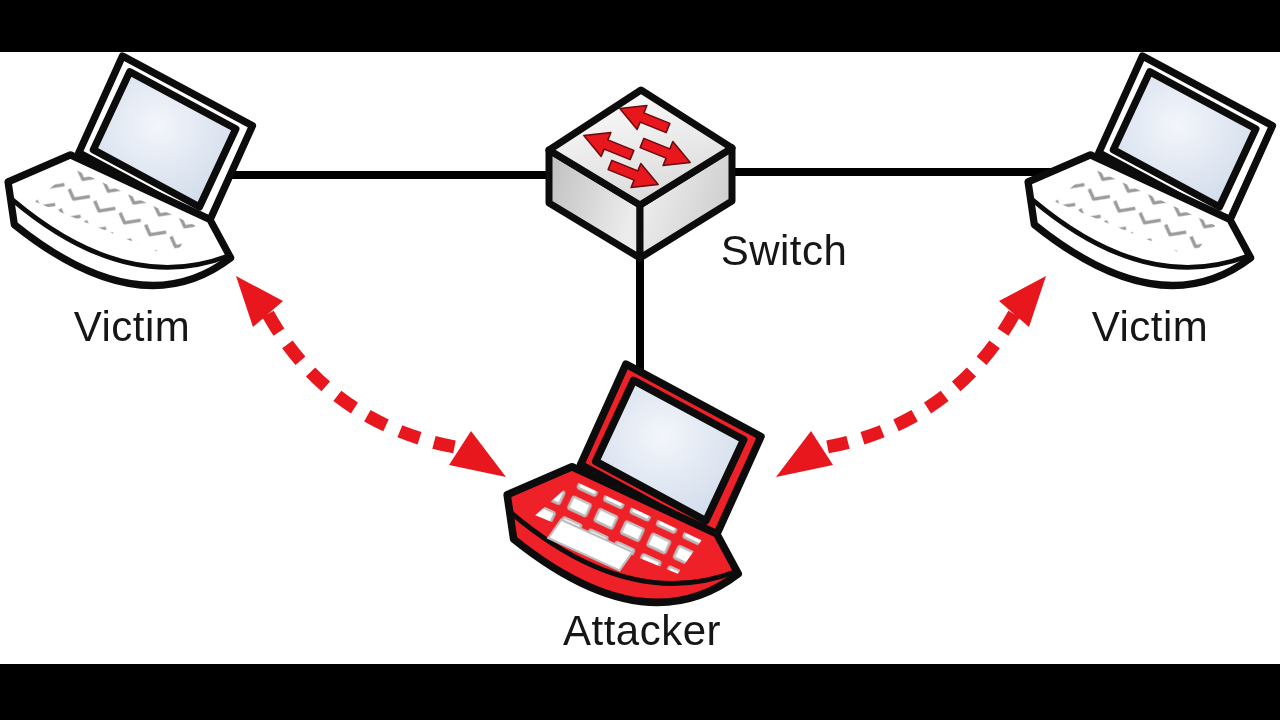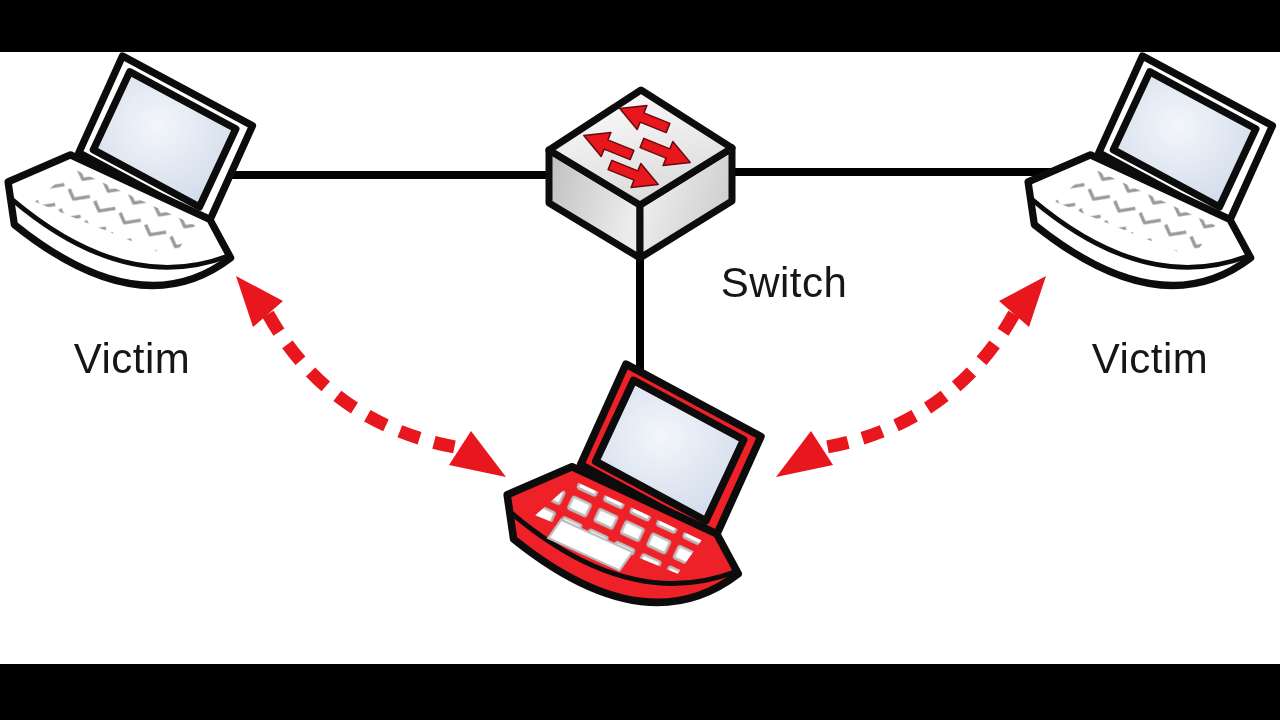--- a/index.html
+++ b/index.html
@@ -8,21 +8,20 @@
     overflow:hidden;font-family:"Liberation Sans",sans-serif;
   }
   .bar{position:absolute;left:0;width:1280px;background:#000;}
   .bar.top{top:0;height:52px;}
   .bar.bottom{top:664px;height:56px;}
   svg.diagram{position:absolute;left:0;top:0;}
   .lbl{
     position:absolute;transform:translateX(-50%);
     font-size:42px;line-height:1;color:#161616;letter-spacing:.5px;
     white-space:nowrap;
-    margin-top:32px;
   }
   .shaft{fill:none;stroke:#e8161d;stroke-width:13;stroke-dasharray:21 15;}
   .rhead{fill:#e8161d;}
   .link{stroke:#000;stroke-width:8;}
   .ol{stroke:#0c0c0c;stroke-width:7;stroke-linejoin:round;}
   .ol2{stroke:#0c0c0c;stroke-width:4.5;stroke-linejoin:round;fill:none;stroke-linecap:round;}
   .swArrow{fill:#e8161d;stroke:#6b0a0d;stroke-width:1.5;stroke-linejoin:round;}
 </style>
 </head>
 <body>
@@ -104,16 +103,17 @@
     </g>
 
     <use href="#lapW" xlink:href="#lapW" transform="translate(6,54) scale(1.04)"></use>
     <use href="#lapW" xlink:href="#lapW" transform="translate(1026,54) scale(1.04)"></use>
     <use href="#lapR" xlink:href="#lapR" transform="translate(505,362) scale(1.08)"></use>
   </svg>
 
   <div class="lbl" style="left:132px;top:306px">Victim</div>
   <div class="lbl" style="left:784px;top:230px">Switch</div>
   <div class="lbl" style="left:1150px;top:306px">Victim</div>
+  <div class="lbl" style="left:642px;top:610px">Attacker</div>
 
   <div class="bar top"></div>
   <div class="bar bottom"></div>
 </div>
 
 </body></html>

